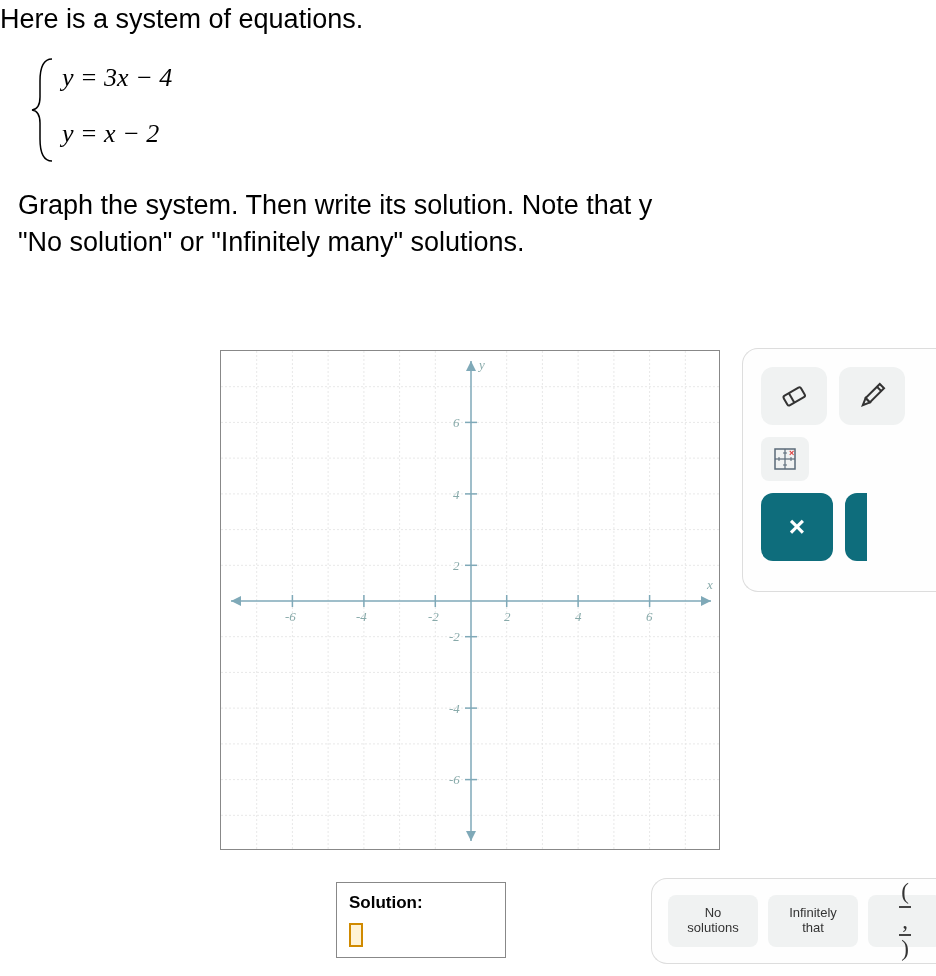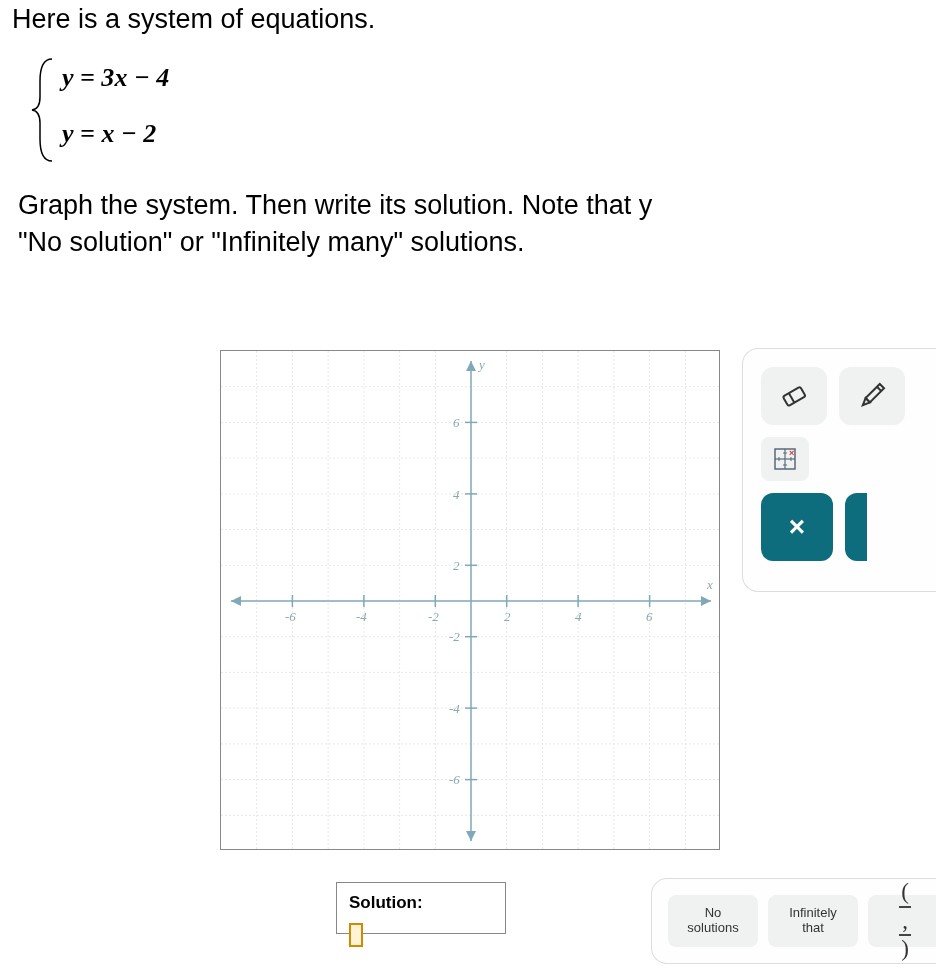--- a/index.html
+++ b/index.html
@@ -10,28 +10,27 @@
     height: 976px;
     font-family: Verdana, Arial, sans-serif;
     color: #000;
     overflow: hidden;
     position: relative;
     background: #fff;
   }
   .intro {
     font-size: 27px;
     line-height: 1.3;
-    padding: 2px 0 0 12px;
+    padding: 2px 0 0 0;
     margin: 0;
   }
   .equations {
     margin: 18px 16px 22px 30px;
     position: relative;
     height: 110px;
-    font-weight: bold;
   }
   .brace {
     position: absolute;
     left: 0;
     top: 0;
     width: 26px;
     height: 110px;
   }
   .eq {
     font-family: "Times New Roman", serif;
@@ -111,21 +110,21 @@
     height: 68px;
     border-radius: 12px 0 0 12px;
   }
 
   .solution-box {
     position: absolute;
     left: 336px;
     top: 882px;
     width: 170px;
     border: 1px solid #888;
-    padding: 10px 12px 20px 12px;
+    padding: 10px 12px 44px 12px;
     font-size: 17px;
     font-weight: bold;
   }
   .sol-cursor {
     position: absolute;
     left: 12px;
     top: 40px;
     width: 14px;
     height: 24px;
     border: 2px solid #d08a00;

